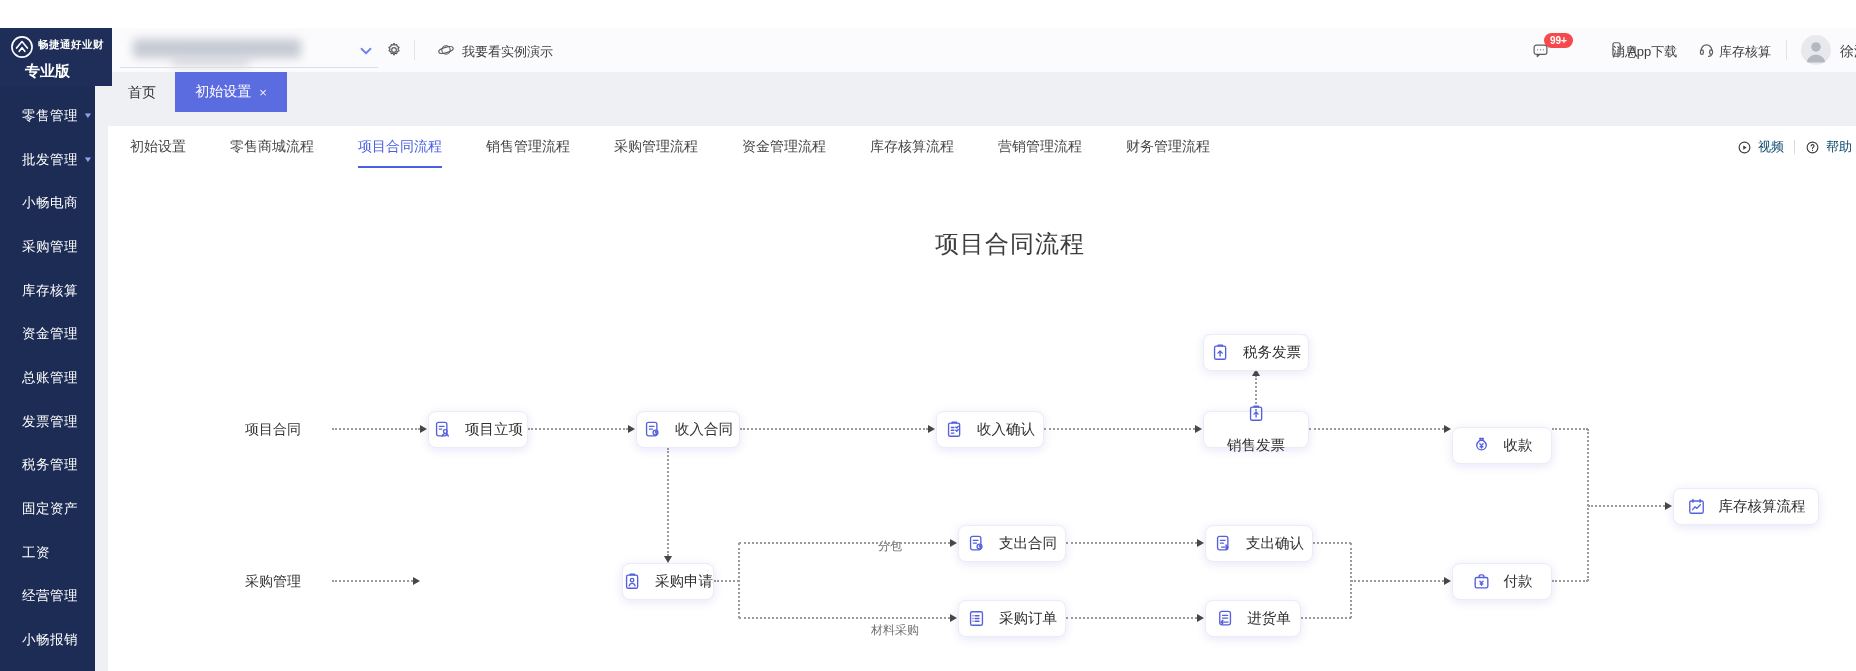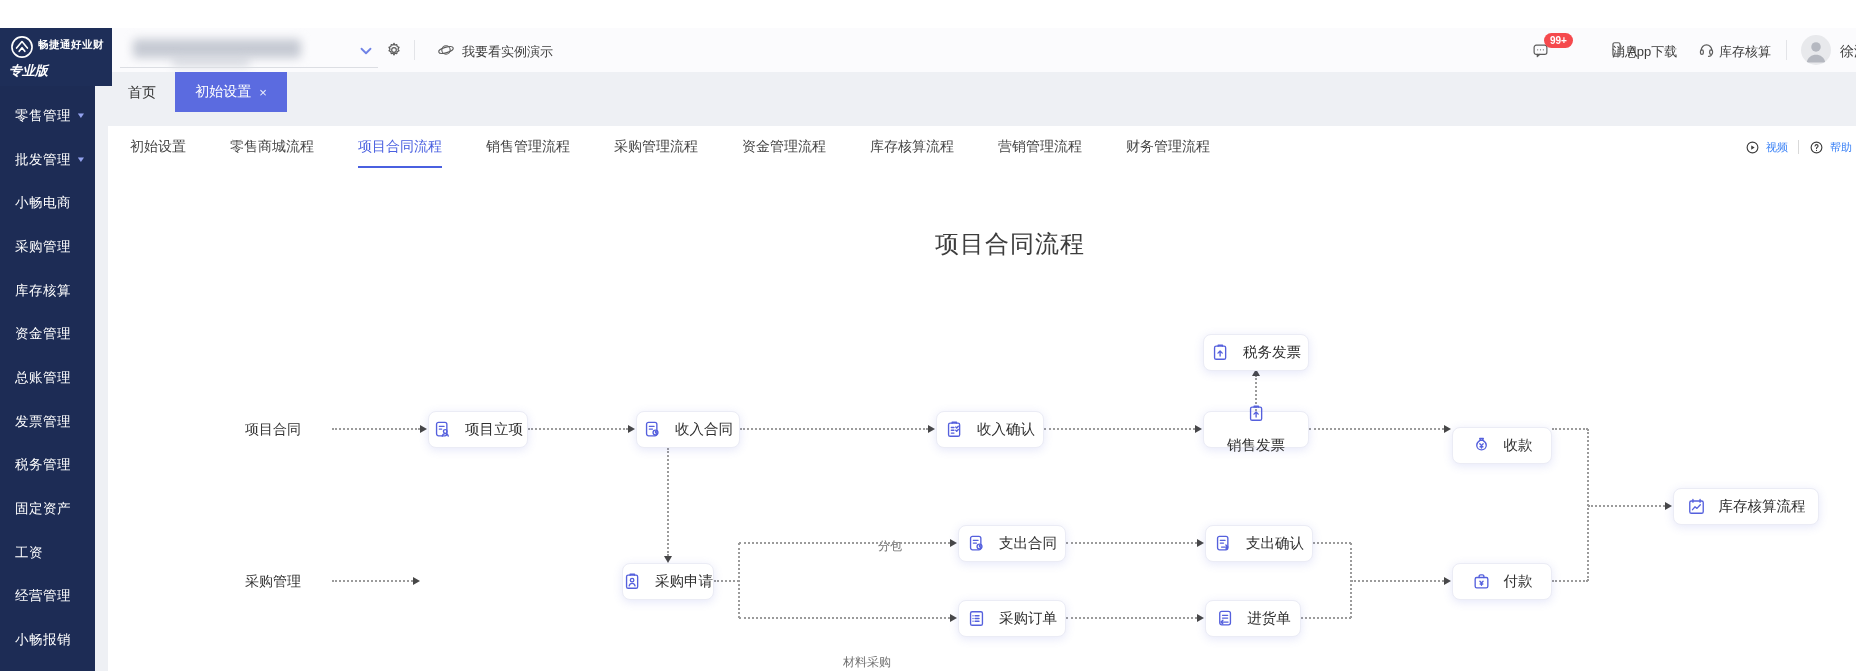--- a/index.html
+++ b/index.html
@@ -2,24 +2,24 @@
 <html><head>
 <meta charset="utf-8">
 <style>
   html,body{margin:0;padding:0;background:#fff;}
   body{width:1856px;height:671px;overflow:hidden;font-family:"Liberation Sans","DejaVu Sans",sans-serif;position:relative;}
   .abs{position:absolute;}
   
   #logo-block{left:0;top:28px;width:112px;height:58px;background:#1e2e58;z-index:30;color:#fff;}
   #logo-mark{left:9px;top:6px;width:26px;height:26px;}
   #brand-name{left:38px;top:10px;width:76px;font-size:10.5px;font-weight:bold;letter-spacing:.5px;white-space:nowrap;overflow:hidden;}
-  #brand-edition{left:9px;top:34px;font-size:13px;font-weight:bold;font-style:italic;}
+  #brand-edition{left:25px;top:34px;font-size:15px;font-weight:bold;}
   
   #sidebar{left:0;top:86px;width:95px;height:585px;background:#1d2c55;z-index:25;}
-  .side-item{height:43.7px;display:flex;align-items:center;padding-left:15px;color:#fff;font-size:13.5px;font-weight:500;cursor:pointer;letter-spacing:.5px;white-space:nowrap;}
+  .side-item{height:43.7px;display:flex;align-items:center;padding-left:22px;color:#fff;font-size:13.5px;font-weight:500;cursor:pointer;letter-spacing:.5px;white-space:nowrap;}
   .side-caret{font-size:8px;color:#93a2ee;margin-left:6px;transform:scaleX(1.3);}
   
   #header{left:112px;top:28px;width:1744px;height:44px;background:#fbfbfd;}
   .blur-blob{background:#c6cad3;filter:blur(5px);border-radius:4px;}
   #search-underline{left:8px;top:39px;width:258px;height:1px;background:#dcdee3;}
   .hicon{width:18px;height:18px;color:#5c5c5c;}
   .hicon svg,#logo-mark svg{width:100%;height:100%;display:block;}
   .hdivider{width:1px;height:20px;background:#e3e4e8;top:12px;}
   .htext{font-size:13px;color:#3c3c3c;white-space:nowrap;}
   #msg-badge{background:#f5494d;color:#fff;font-size:10px;font-weight:bold;border-radius:9px;padding:1.5px 6px;line-height:12px;z-index:5;}
@@ -31,21 +31,21 @@
   #tab-close{margin-left:8px;font-size:13px;opacity:.9;cursor:pointer;}
   
   #content{left:95px;top:112px;width:1761px;height:559px;background:#eef0f4;}
   #card{left:108px;top:126px;width:1748px;height:545px;background:#fff;overflow:hidden;z-index:10;}
   #subtabs{left:22px;top:0;height:42px;display:flex;gap:44px;align-items:stretch;}
   .subtab{font-size:14px;color:#454545;line-height:40px;height:40px;border-bottom:2px solid transparent;cursor:pointer;white-space:nowrap;}
   .subtab.active{color:#4a60e0;border-bottom-color:#4a60e0;}
   #card-tools{right:2px;top:0;height:42px;display:flex;align-items:center;gap:6px;padding-right:2px;}
   .tool-icon{width:15px;height:15px;color:#3c3c3c;}
   .tool-icon svg{width:100%;height:100%;display:block;}
-  .tool-label{font-size:11px;color:#3b82f6;white-space:nowrap;text-align:center;}
+  .tool-label{font-size:13px;color:#0c4a6e;white-space:nowrap;text-align:center;}
   .tool-div{width:1px;height:14px;background:#d9d9d9;margin:0 4px;}
   
   #flow-title{left:702px;top:102px;width:400px;text-align:center;font-size:24px;font-weight:500;color:#3d3d3d;letter-spacing:1px;}
   .fnode{position:absolute;height:37px;background:#fff;border:1px solid #ebecf5;border-radius:8px;box-shadow:0 2px 10px rgba(95,106,220,.16);display:flex;align-items:center;justify-content:center;gap:13px;cursor:pointer;box-sizing:border-box;}
   .fnode-icon{width:19px;height:19px;color:#5560dd;flex:none;}
   .fnode-icon svg{width:100%;height:100%;display:block;}
   .fnode-label{font-size:14.5px;color:#2f2f2f;white-space:nowrap;}
   .flow-label{position:absolute;font-size:14px;color:#333;white-space:nowrap;}
   .branch-label{position:absolute;font-size:12px;color:#707070;white-space:nowrap;}
   .edge-h{position:absolute;border-top:2px dotted #9b9b9b;}
@@ -213,21 +213,21 @@
           <path d="M12 16.6h.01"></path>
         </svg>
     </span>
     <span class="tool-label">帮助</span>
   </div>
   <div class="abs" id="flow-title">项目合同流程</div>
   <div id="flow-layer">
       <div class="flow-label" style="left: 137px; top: 295px;">项目合同</div>
       <div class="flow-label" style="left: 137px; top: 447px;">采购管理</div>
       <div class="branch-label" style="left: 770px; top: 412px;">分包</div>
-      <div class="branch-label" style="left: 735px; top: 496px; margin-top: 32px;">材料采购</div>
+      <div class="branch-label" style="left: 763px; top: 496px;">材料采购</div>
       <div class="edge-h" style="left: 224px; top: 302px; width: 88px;"></div>
       <div class="arr arr-r" style="left: 312px; top: 299px;"></div>
       <div class="edge-h" style="left: 420px; top: 302px; width: 100px;"></div>
       <div class="arr arr-r" style="left: 520px; top: 299px;"></div>
       <div class="edge-h" style="left: 632px; top: 302px; width: 188px;"></div>
       <div class="arr arr-r" style="left: 820px; top: 299px;"></div>
       <div class="edge-h" style="left: 936px; top: 302px; width: 151px;"></div>
       <div class="arr arr-r" style="left: 1087px; top: 299px;"></div>
       <div class="edge-h" style="left: 1201px; top: 302px; width: 135px;"></div>
       <div class="arr arr-r" style="left: 1336px; top: 299px;"></div>

